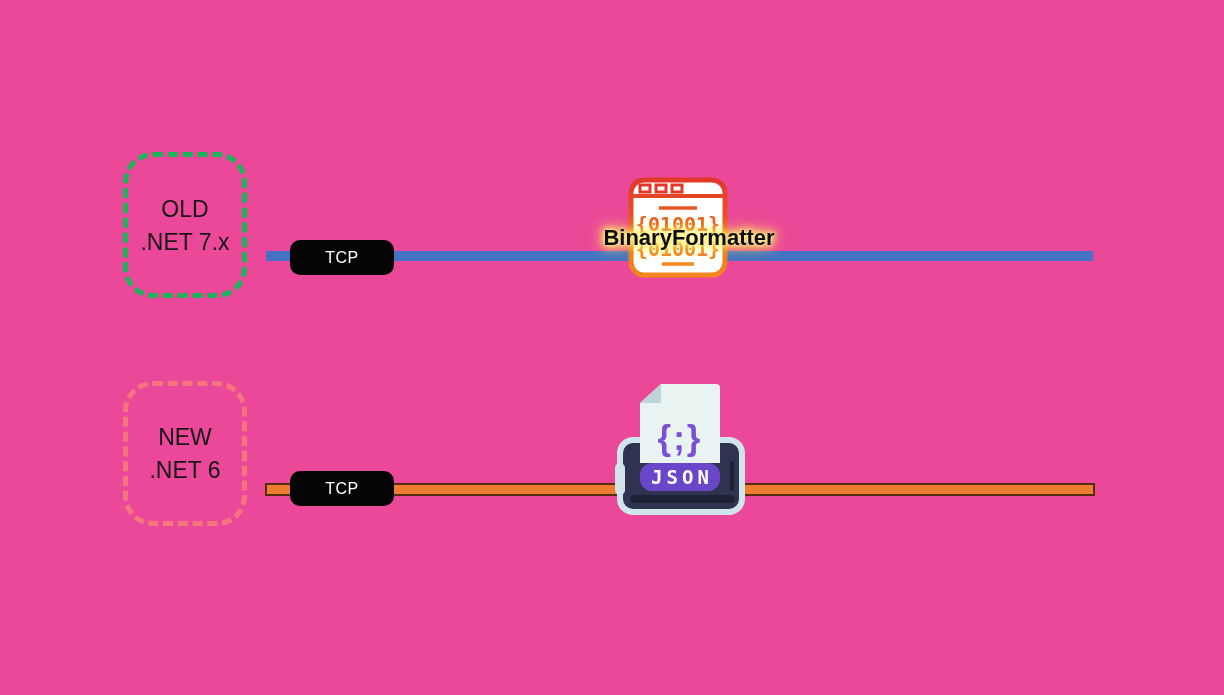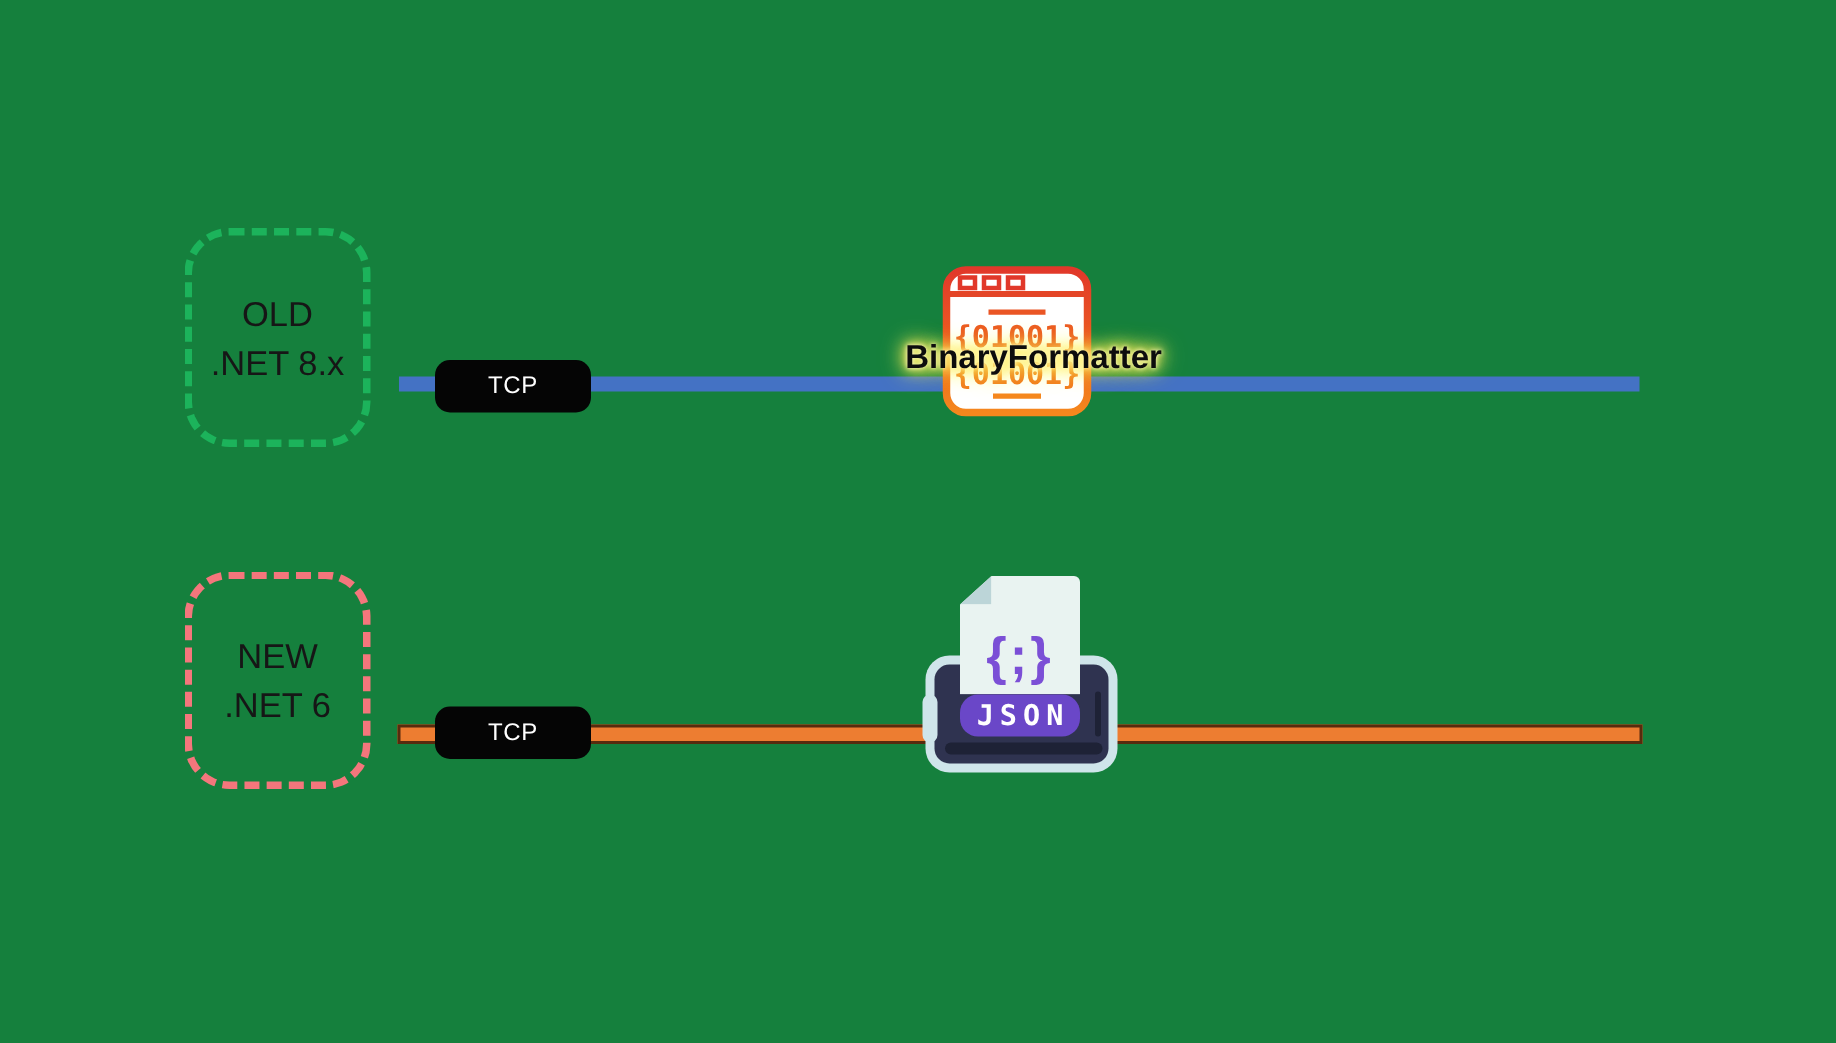--- a/index.html
+++ b/index.html
@@ -3,21 +3,21 @@
 <meta charset="utf-8">
 <style>
   * { margin: 0; padding: 0; box-sizing: border-box; }
   html, body { background: #ffffff; }
   body { font-family: "Liberation Sans", sans-serif; }
 
   .canvas {
     position: relative;
     width: 1224px;
     height: 695px;
-    background: #15803d;
+    background: #ec4899;
     overflow: hidden;
   }
 
   
   .node-box {
     position: absolute;
     left: 123px;
     width: 124px;
     height: 146px;
     border-radius: 30px;
@@ -194,21 +194,21 @@
 </style>
 </head>
 <body>
 
 <div class="canvas">
 
   <div class="link-line blue"></div>
 
   <div class="node-box old">
     <span>OLD</span>
-    <span>.NET 8.x</span>
+    <span>.NET 7.x</span>
   </div>
 
   <div class="tcp-badge top">
     <span>TCP</span>
   </div>
 
   <svg class="bf-icon" viewBox="0 0 100 101">
     <defs>
       <linearGradient id="bfgrad" x1="0" y1="0" x2="0" y2="1">
         <stop offset="0" stop-color="#e1382a"></stop>

